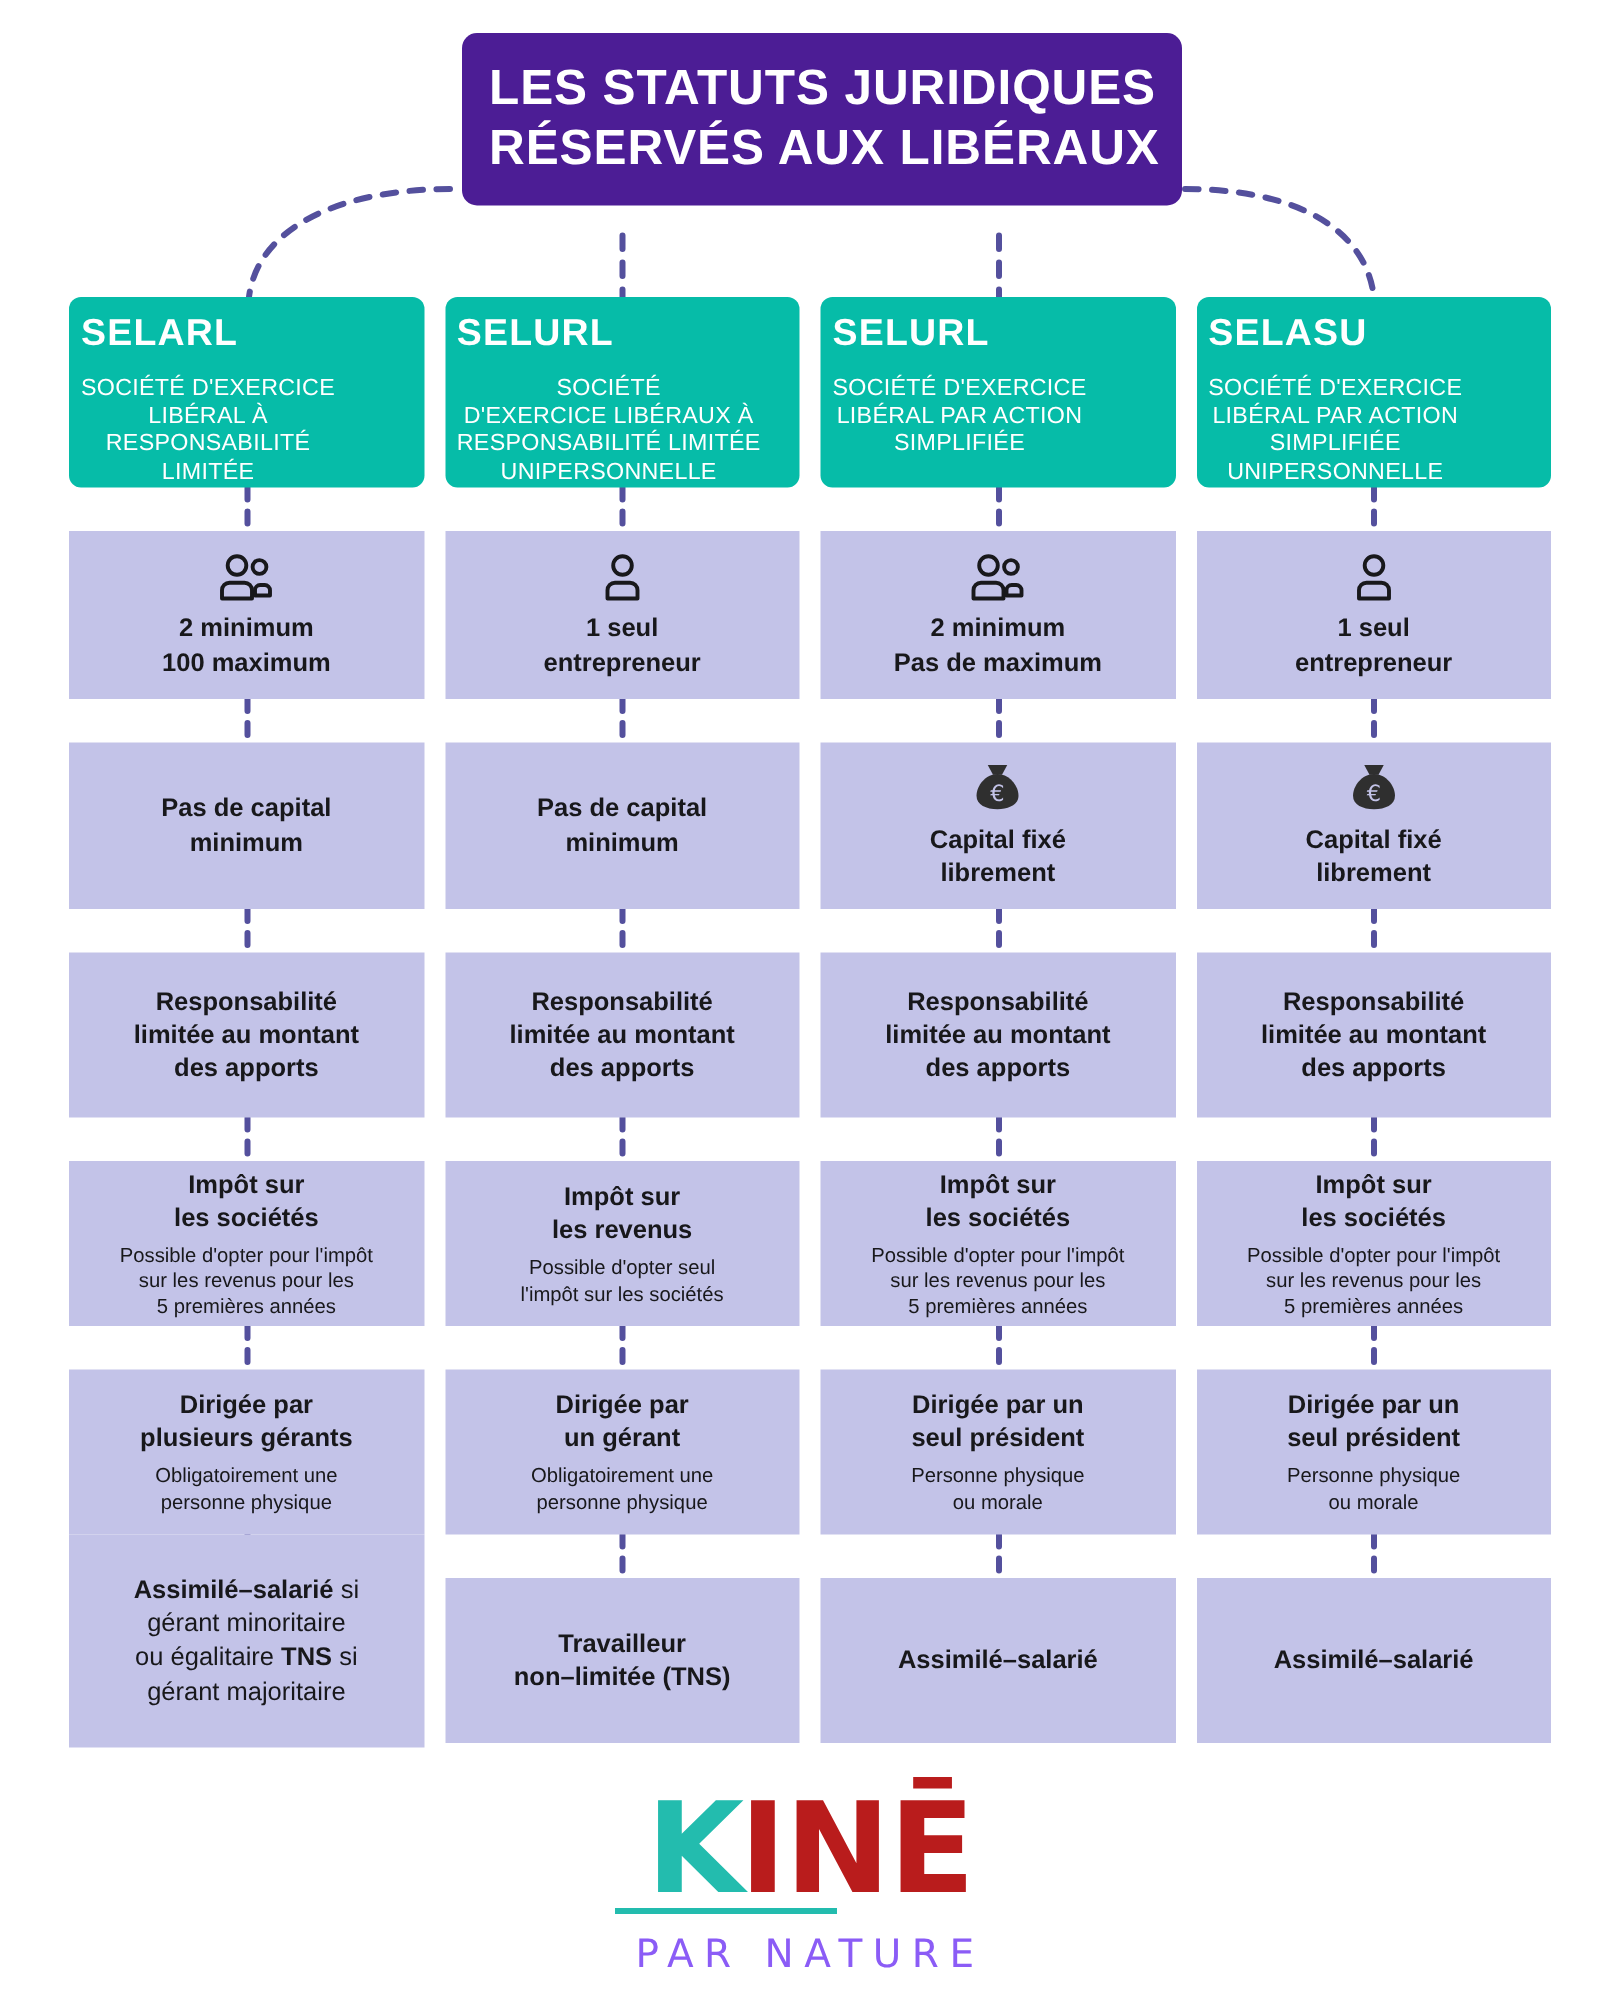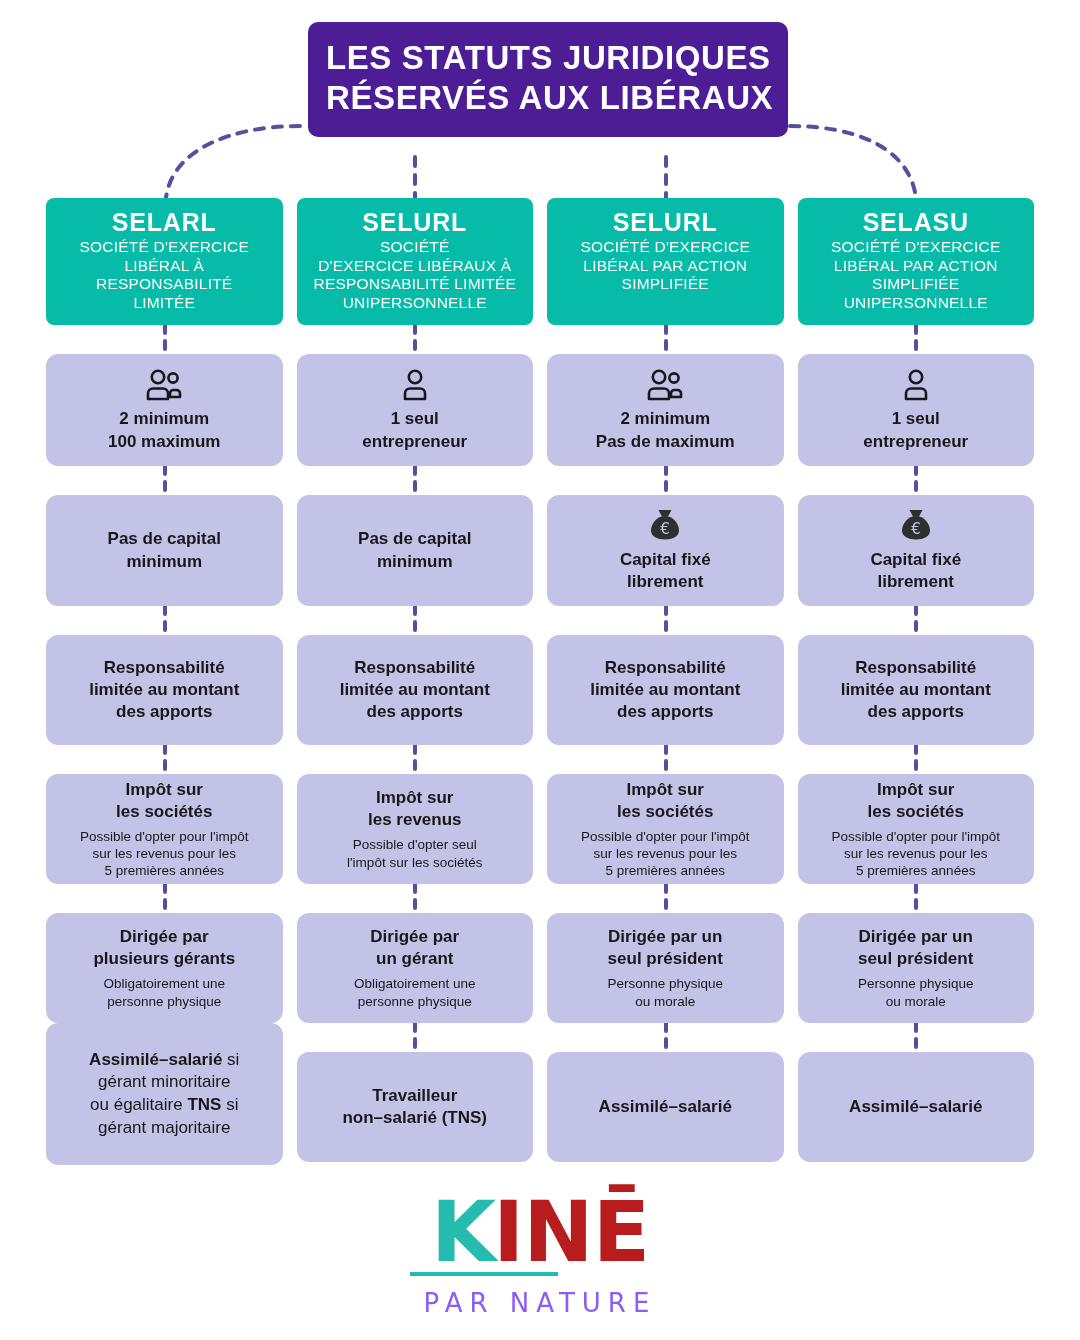--- a/index.html
+++ b/index.html
@@ -69,40 +69,41 @@
   
   .head-card {
     background: #06BCA8;
     border-radius: 8px;
     height: 127px;
     padding: 9px 8px 0 8px;
     text-align: center;
     color: #ffffff;
     display: flex;
     flex-direction: column;
-    align-items: center;
+    align-items: flex-start;
   }
   .head-acronym {
     font-size: 25px;
     font-weight: bold;
     letter-spacing: 0.8px;
     line-height: 1.2;
     margin-bottom: 1px;
   }
   .head-full {
     font-size: 15.5px;
     line-height: 1.2;
     letter-spacing: 0.2px;
     white-space: pre-line;
+    margin-top: 12px;
   }
 
   
   .cell {
     background: #C3C3E8;
-    border-radius: 12px;
+    border-radius: 0;
     text-align: center;
     color: #18181B;
     display: flex;
     flex-direction: column;
     align-items: center;
     justify-content: center;
     padding: 8px 10px;
   }
 
   .cell-title {
@@ -311,21 +312,21 @@
 l'impôt sur les sociétés</div>
         </div>
         <div class="cell" style="height: 110px; margin-top: 29px;">
           <div class="cell-title">Dirigée par
 un gérant</div>
           <div class="cell-sub">Obligatoirement une
 personne physique</div>
         </div>
         <div class="cell" style="height: 110px; margin-top: 29px;">
           <div class="cell-title">Travailleur
-non–salarié (TNS)</div>
+non–limitée (TNS)</div>
         </div>
       </div>
       <div class="column">
         <div class="head-card">
           <div class="head-acronym">SELURL</div>
           <div class="head-full">SOCIÉTÉ D'EXERCICE
 LIBÉRAL PAR ACTION
 SIMPLIFIÉE</div>
         </div>
         <div class="cell" style="height: 112px; margin-top: 29px;">

